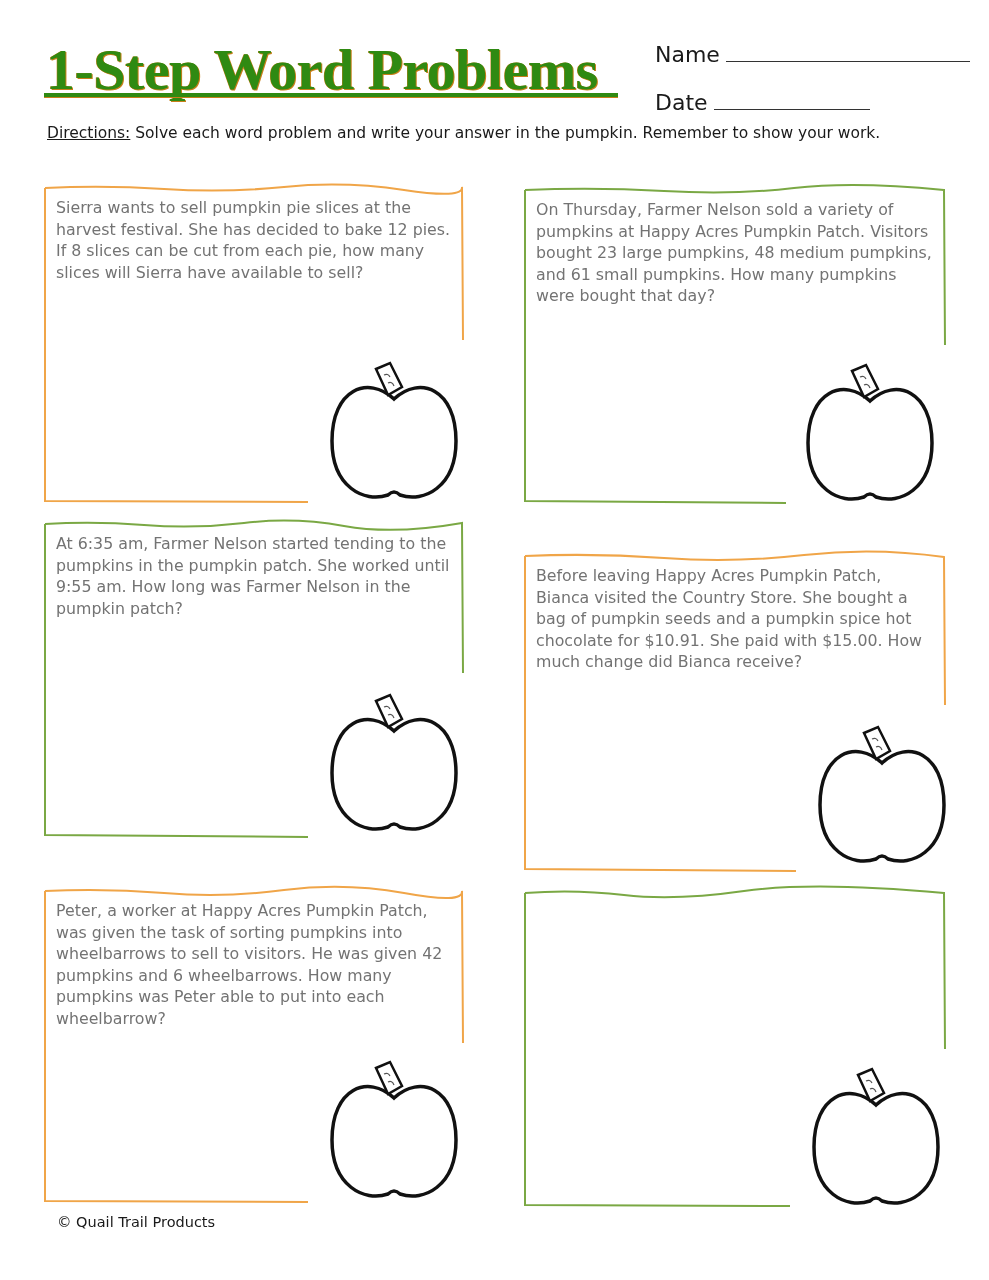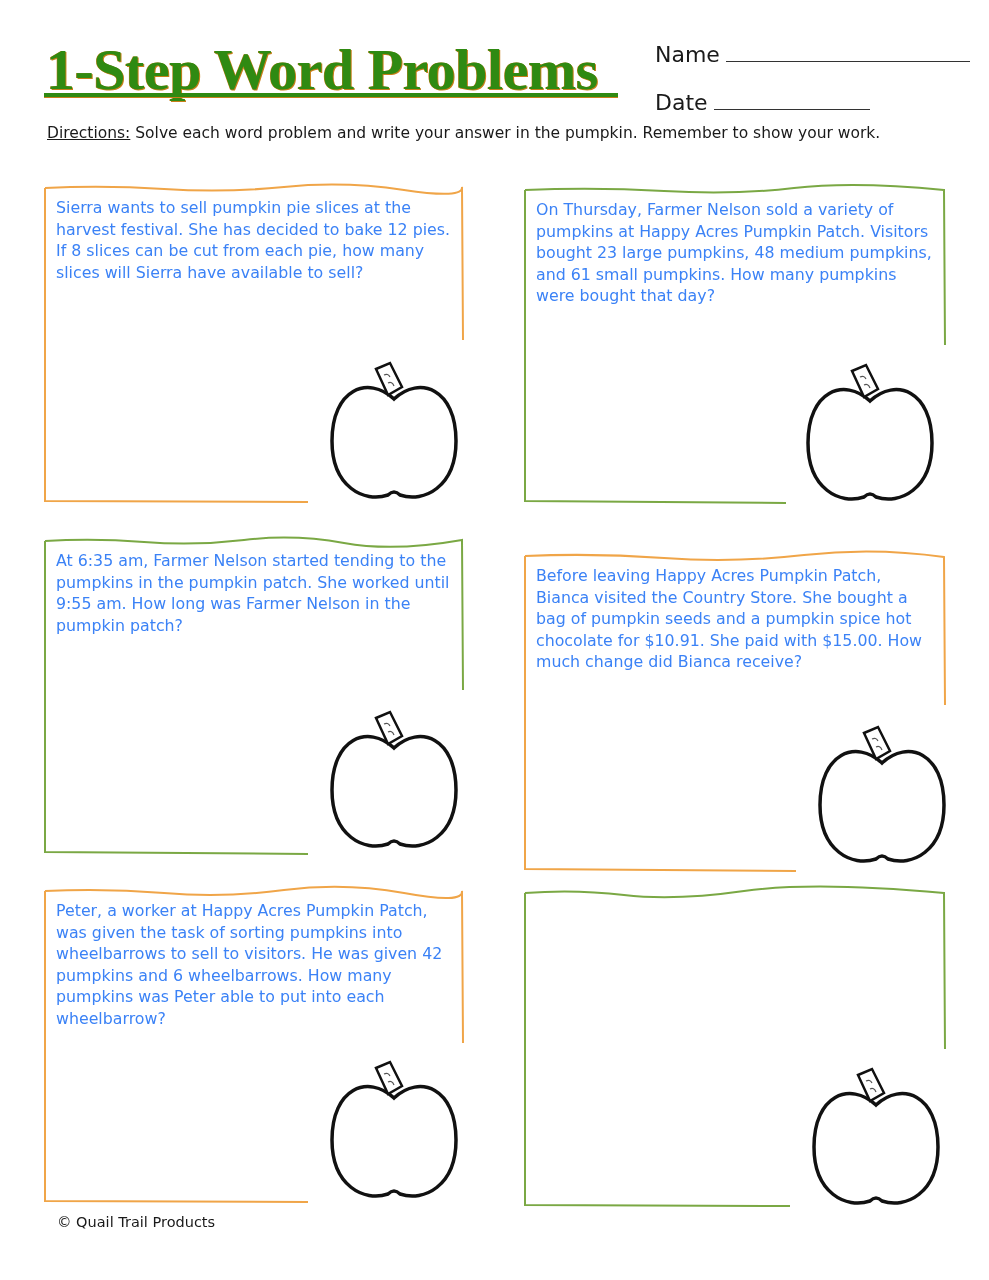--- a/index.html
+++ b/index.html
@@ -11,21 +11,21 @@
            text-shadow: 1px 1px 0 #c77f1a, -0.5px -0.5px 0 #c77f1a; white-space: nowrap; }
   .title-underline { position: absolute; left: 44px; top: 93px; width: 574px; height: 4px;
                      background: #2f8a12; box-shadow: 0 1px 0 #c77f1a; }
   .field { position: absolute; font-size: 22px; color: #1a1a1a; white-space: nowrap; }
   .field .line { display: inline-block; border-bottom: 1.5px solid #333; vertical-align: baseline; margin-left: 6px; height: 14px; }
   .directions { position: absolute; left: 47px; top: 124px; font-size: 15.5px; white-space: nowrap; }
   .directions .lbl { text-decoration: underline; }
   .card { position: absolute; }
   .card svg.frame { position: absolute; left: 0; top: 0; overflow: visible; }
   .card .text { position: absolute; left: 12px; top: 12px; width: 400px; font-size: 15.8px;
-                line-height: 21.6px; color: #3b82f6; }
+                line-height: 21.6px; color: #737373; }
   .pumpkin { position: absolute; width: 132px; height: 148px; }
   .footer { position: absolute; left: 57px; top: 1214px; font-size: 14.5px; white-space: nowrap; }
 </style>
 </head>
 <body>
 
 <div class="title">1-Step Word Problems</div>
 <div class="title-underline"></div>
 
 <div class="field" style="left:655px; top:42px;">
@@ -56,21 +56,21 @@
     <path d="M1 3 Q70 0 140 4 T270 1 T420 3 L421 158 M1 3 L1 314 L262 316" fill="none" stroke="#7aa844" stroke-width="2"></path>
   </svg>
   <div class="text">On Thursday, Farmer Nelson sold a variety of pumpkins at Happy Acres Pumpkin Patch. Visitors bought 23 large pumpkins, 48 medium pumpkins, and 61 small pumpkins. How many pumpkins were bought that day?</div>
   <svg class="pumpkin" style="left:280px; top:176px;" viewBox="0 0 132 148">
     <path d="M66 38 C40 14 4 28 4 80 C4 126 36 142 60 134 Q66 128 72 134 C96 142 128 126 128 80 C128 28 92 14 66 38 Z" fill="#fff" stroke="#111" stroke-width="3.5"></path>
     <path d="M48 8 L62 2 L74 26 L60 34 Z" fill="#fff" stroke="#111" stroke-width="2.5"></path>
     <path d="M56 14 q4 -2 6 2 M60 22 q4 -2 6 3" fill="none" stroke="#555" stroke-width="1.2"></path>
   </svg>
 </div>
 
-<div class="card" style="left:44px; top:538px; width:420px; height:318px;padding-left:40px;">
+<div class="card" style="left:44px; top:521px; width:420px; height:318px;padding-left:40px;">
   <svg class="frame" width="420" height="318">
     <path d="M1 3 Q50 0 100 4 T200 2 T300 5 T418 2 L419 152 M1 3 L1 314 L264 316" fill="none" stroke="#7aa844" stroke-width="2"></path>
   </svg>
   <div class="text">At 6:35 am, Farmer Nelson started tending to the pumpkins in the pumpkin patch. She worked until 9:55 am. How long was Farmer Nelson in the pumpkin patch?</div>
   <svg class="pumpkin" style="left:284px; top:172px;" viewBox="0 0 132 148">
     <path d="M66 38 C40 14 4 28 4 80 C4 126 36 142 60 134 Q66 128 72 134 C96 142 128 126 128 80 C128 28 92 14 66 38 Z" fill="#fff" stroke="#111" stroke-width="3.5"></path>
     <path d="M48 8 L62 2 L74 26 L60 34 Z" fill="#fff" stroke="#111" stroke-width="2.5"></path>
     <path d="M56 14 q4 -2 6 2 M60 22 q4 -2 6 3" fill="none" stroke="#555" stroke-width="1.2"></path>
   </svg>
 </div>

